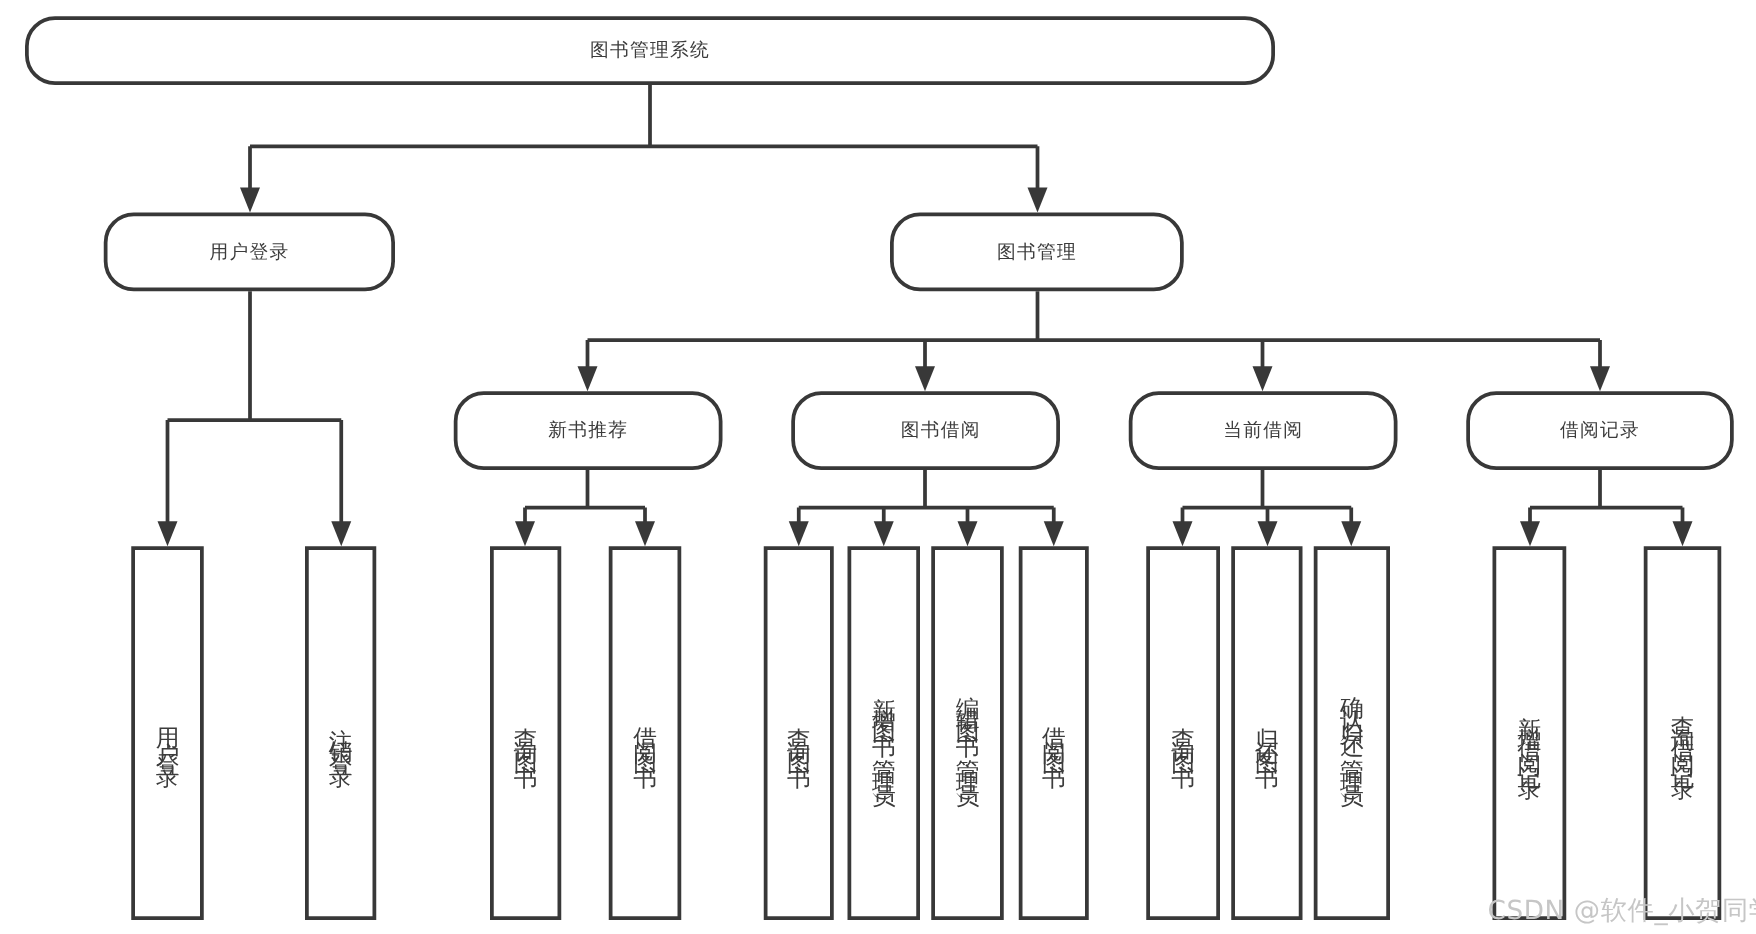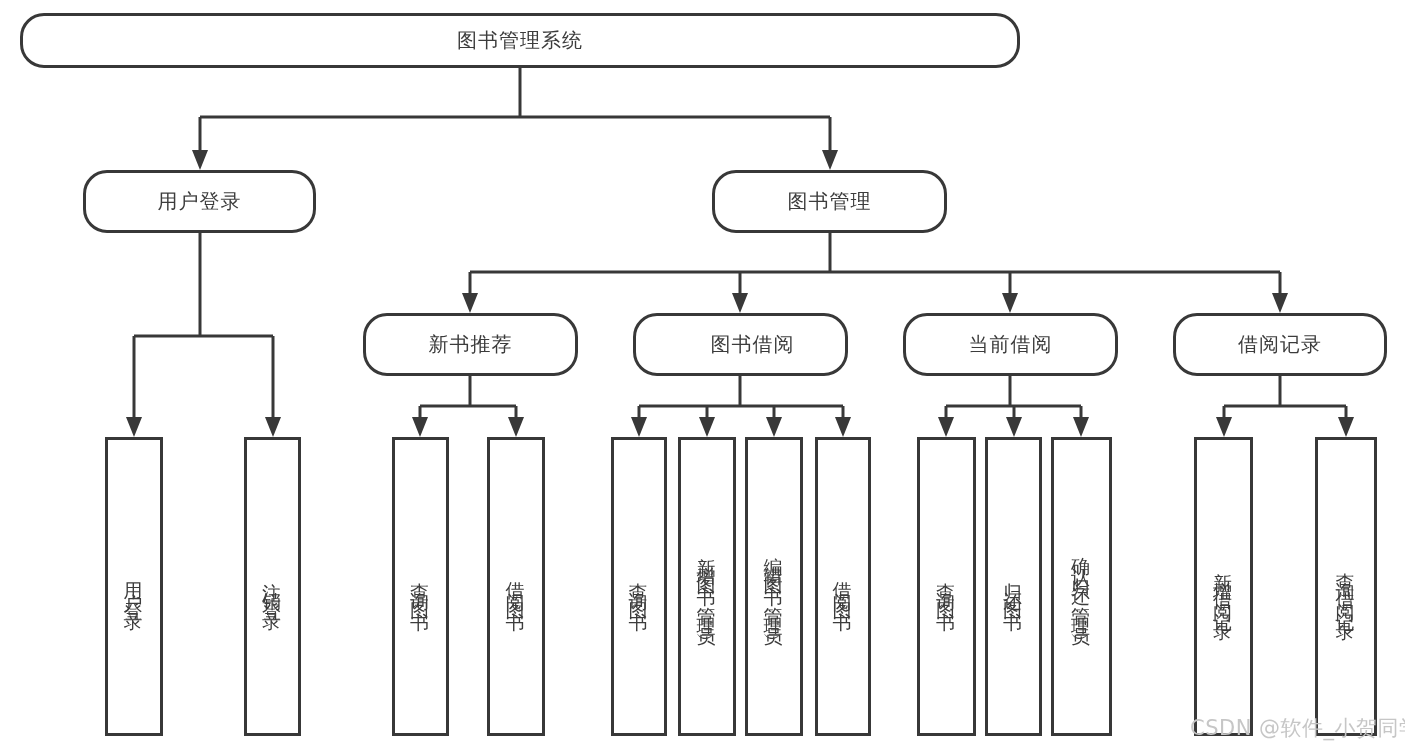--- a/index.html
+++ b/index.html
@@ -15,21 +15,21 @@
     position:absolute;
     box-sizing:border-box;
     border:3px solid #383838;
     background:#ffffff;
     display:flex;
     align-items:center;
     justify-content:center;
     color:#3c3c3c;
     z-index:1;
   }
-  .node.h{font-size:20px;letter-spacing:1px;border-radius:24px;}
+  .node.h{font-size:15px;letter-spacing:1px;border-radius:24px;}
   .node.leaf .vtext{
     writing-mode:vertical-rl;
     text-orientation:mixed;
     font-size:19px;
     letter-spacing:10px;
     white-space:nowrap;
     color:#3c3c3c;
   }
   #watermark{
     position:absolute;

